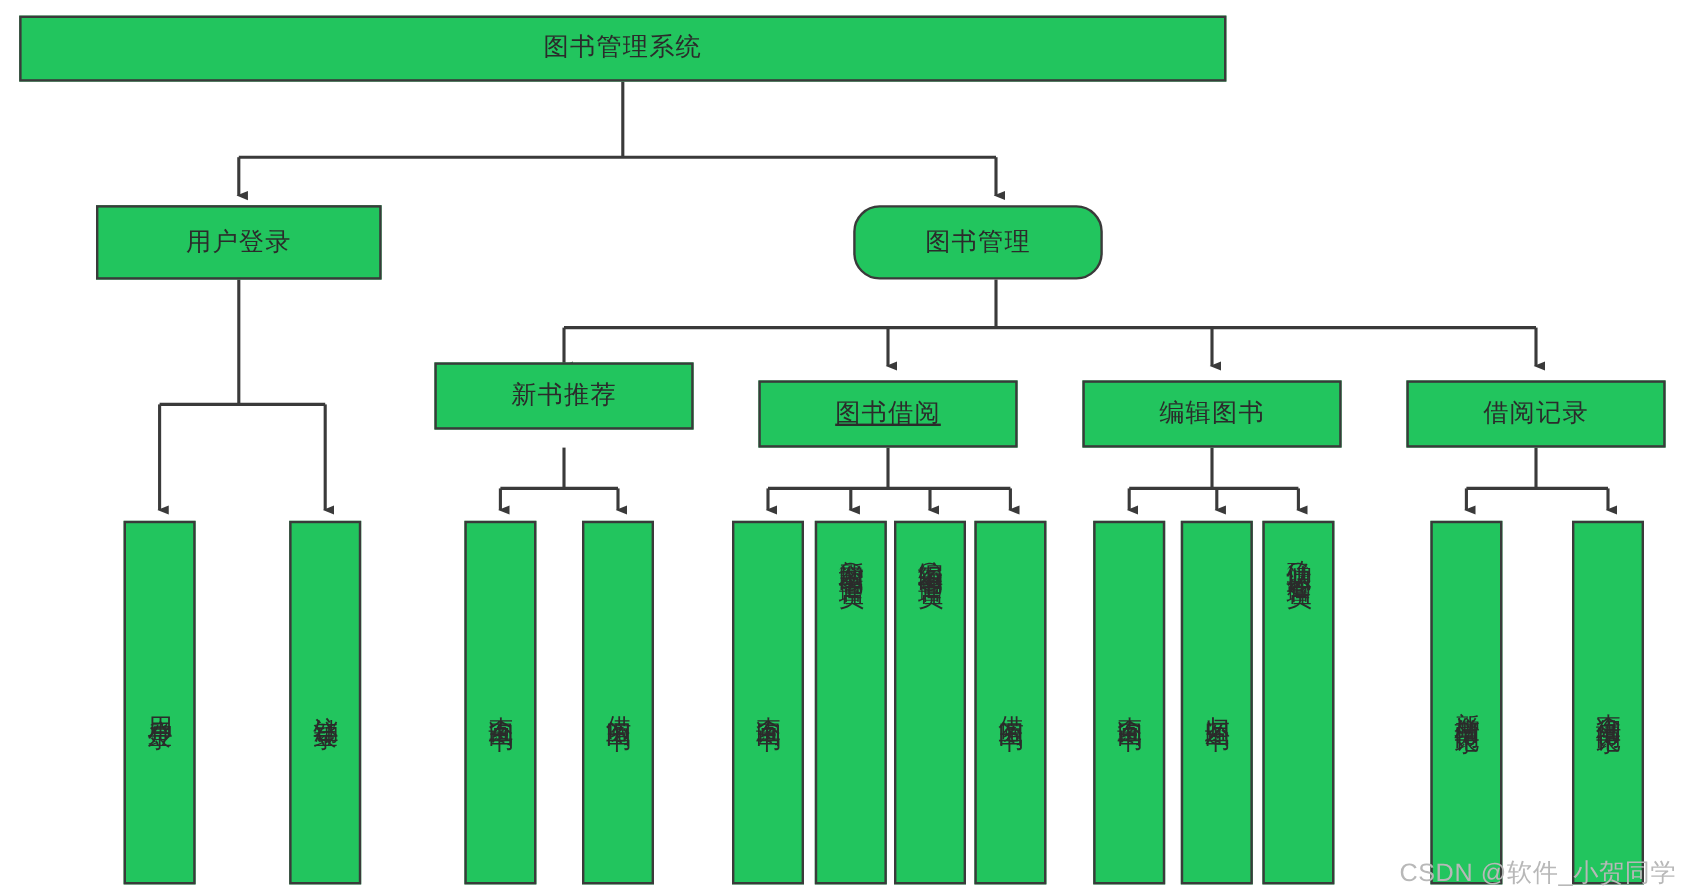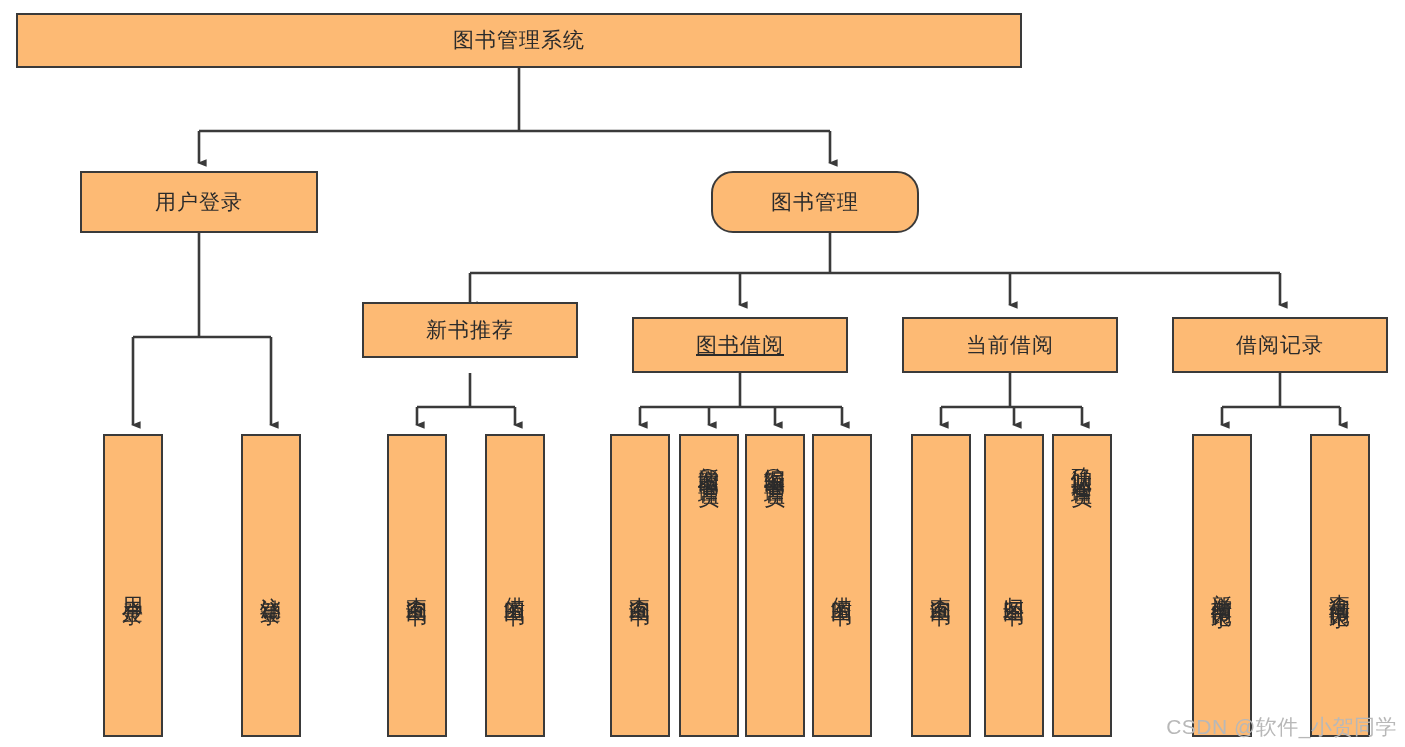--- a/index.html
+++ b/index.html
@@ -21,21 +21,21 @@
     position: absolute;
     left: 0;
     top: 0;
     width: 1405px;
     height: 747px;
     pointer-events: none;
   }
   .node {
     position: absolute;
     box-sizing: border-box;
-    background: #fdba74;
+    background: #22c55e;
     border: 2px solid #3a3a3a;
     display: flex;
     align-items: center;
     justify-content: center;
     color: #2b2b2b;
   }
   .node-label {
     display: block;
     text-align: center;
     line-height: 1.18;
@@ -137,21 +137,21 @@
     <span class="node-label">图书管理</span>
   </div>
 
   <div class="node horiz" style="left:362px; top:302px; width:216px; height:56px;">
     <span class="node-label">新书推荐</span>
   </div>
   <div class="node horiz" style="left:632px; top:317px; width:216px; height:56px;text-decoration:underline;">
     <span class="node-label">图书借阅</span>
   </div>
   <div class="node horiz" style="left:902px; top:317px; width:216px; height:56px;">
-    <span class="node-label">当前借阅</span>
+    <span class="node-label">编辑图书</span>
   </div>
   <div class="node horiz" style="left:1172px; top:317px; width:216px; height:56px;">
     <span class="node-label">借阅记录</span>
   </div>
 
   <div class="node vert mid" style="left:103px; top:434px; width:60px; height:303px;">
     <span class="node-label">用户登录</span>
   </div>
   <div class="node vert mid" style="left:241px; top:434px; width:60px; height:303px;">
     <span class="node-label">注销登录</span>

